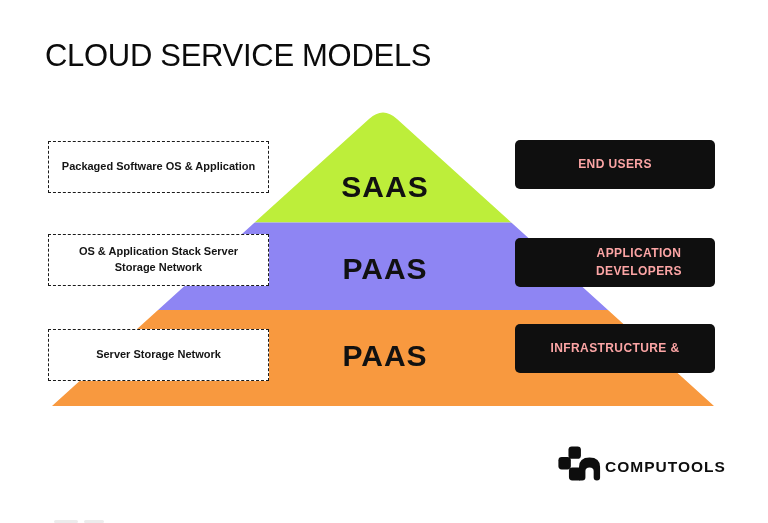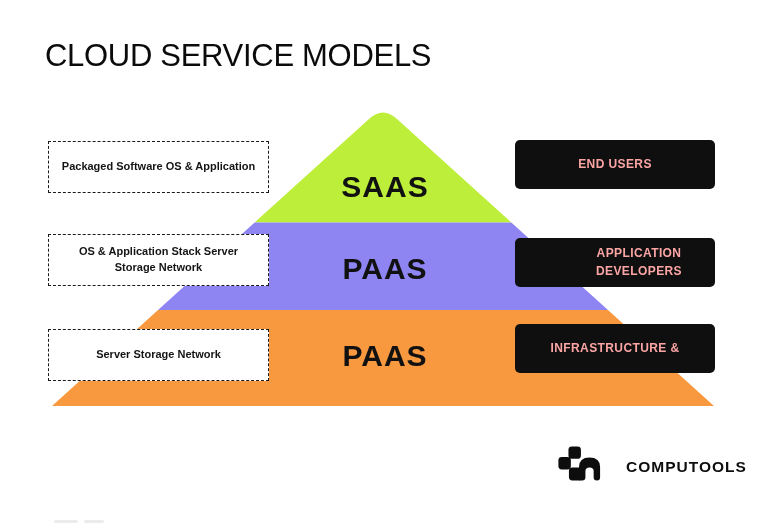--- a/index.html
+++ b/index.html
@@ -50,21 +50,21 @@
   .aud-1 { top: 140px; }
   .aud-2 { top: 238px; padding-left: 48px; }
   .aud-3 { top: 324px; }
 
   .logo {
     position: absolute; left: 556px; top: 444px;
     display: flex; align-items: center;
   }
   .logo-mark { width: 46px; height: 46px; display: block; }
   .logo-text {
-    margin-left: 24px;
+    margin-left: 3px;
     font-size: 15.5px; font-weight: bold; letter-spacing: 1px;
     color: #0d0d0d; white-space: nowrap;
   }
 
   .crop-dash {
     position: absolute; height: 3px; background: #ececec; border-radius: 2px; bottom: 0;
   }
   .crop-dash-a { left: 54px; width: 24px; }
   .crop-dash-b { left: 84px; width: 20px; }
 </style>

